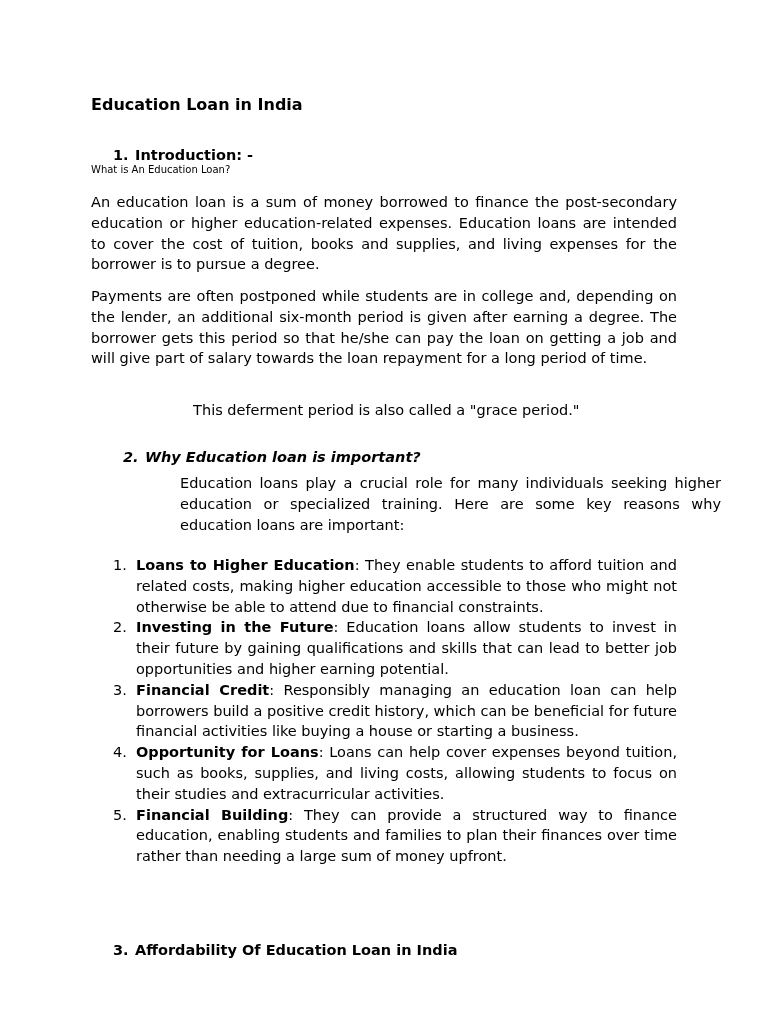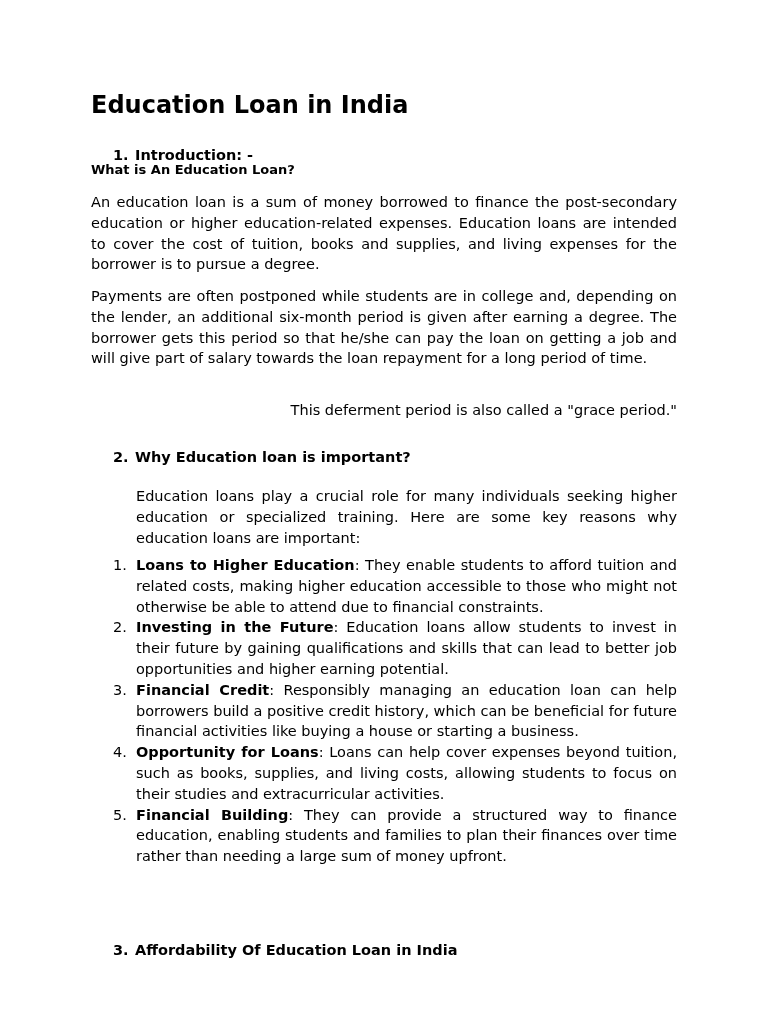--- a/index.html
+++ b/index.html
@@ -18,61 +18,61 @@
     .page {
       position: absolute;
       left: 91px;
       top: 0;
       width: 586px;
     }
     .title {
       position: absolute;
       top: 92px;
       left: 0;
-      font-size: 24px;
+      font-size: 16px;
       font-weight: bold;
       margin: 0;
       line-height: 26px;
       white-space: nowrap;
     }
     .section-head {
       position: absolute;
       font-size: 14.5px;
       font-weight: bold;
       line-height: 20px;
       white-space: nowrap;
       margin-top: 16px;
     }
     .section-head .num {
       display: inline-block;
       width: 22px;
     }
     .subhead {
       position: absolute;
-      font-size: 13px;
-      font-weight: bold;
+      font-size: 10px;
+      font-weight: normal;
       line-height: 20px;
       left: 0;
       white-space: nowrap;
     }
     .para {
       position: absolute;
       left: 0;
       width: 586px;
       font-size: 14.5px;
       line-height: 20.8px;
       text-align: justify;
       margin: 0;
     }
     .para.indented {
       left: 45px;
       width: 541px;
     }
     .para.single {
-      text-align: right;
+      text-align: center;
       white-space: nowrap;
     }
     .reasons {
       position: absolute;
       left: 22px;
       top: 555px;
       width: 564px;
       margin: 0;
       padding: 0;
       list-style: none;
@@ -105,25 +105,25 @@
   </div>
 
   <div class="subhead" style="top:160px;">What is An Education Loan?</div>
 
   <p class="para" style="top:192px;">An education loan is a sum of money borrowed to finance the post-secondary education or higher education-related expenses. Education loans are intended to cover the cost of tuition, books and supplies, and living expenses for the borrower is to pursue a degree.</p>
 
   <p class="para" style="top:286px;">Payments are often postponed while students are in college and, depending on the lender, an additional six-month period is given after earning a degree. The borrower gets this period so that he/she can pay the loan on getting a job and will give part of salary towards the loan repayment for a long period of time.</p>
 
   <p class="para single" style="top:400px; white-space:pre;"> This deferment period is also called a "grace period."</p>
 
-  <div class="section-head" style="top:431px; left:22px;">
+  <div class="section-head" style="top:431px; left:32px;font-style:italic;">
     <span class="num">2.</span><span>Why Education loan is important?</span>
   </div>
 
-  <p class="para indented" style="top:486px;">Education loans play a crucial role for many individuals seeking higher education or specialized training. Here are some key reasons why education loans are important:</p>
+  <p class="para indented" style="top:473px;margin-left:44px;">Education loans play a crucial role for many individuals seeking higher education or specialized training. Here are some key reasons why education loans are important:</p>
 
   <ol class="reasons">
     <li class="reason">
       <span class="rnum">1.</span><span class="rterm">Loans to Higher Education</span><span>: They enable students to afford tuition and related costs, making higher education accessible to those who might not otherwise be able to attend due to financial constraints.</span>
     </li>
     <li class="reason">
       <span class="rnum">2.</span><span class="rterm">Investing in the Future</span><span>: Education loans allow students to invest in their future by gaining qualifications and skills that can lead to better job opportunities and higher earning potential.</span>
     </li>
     <li class="reason">
       <span class="rnum">3.</span><span class="rterm">Financial Credit</span><span>: Responsibly managing an education loan can help borrowers build a positive credit history, which can be beneficial for future financial activities like buying a house or starting a business.</span>

